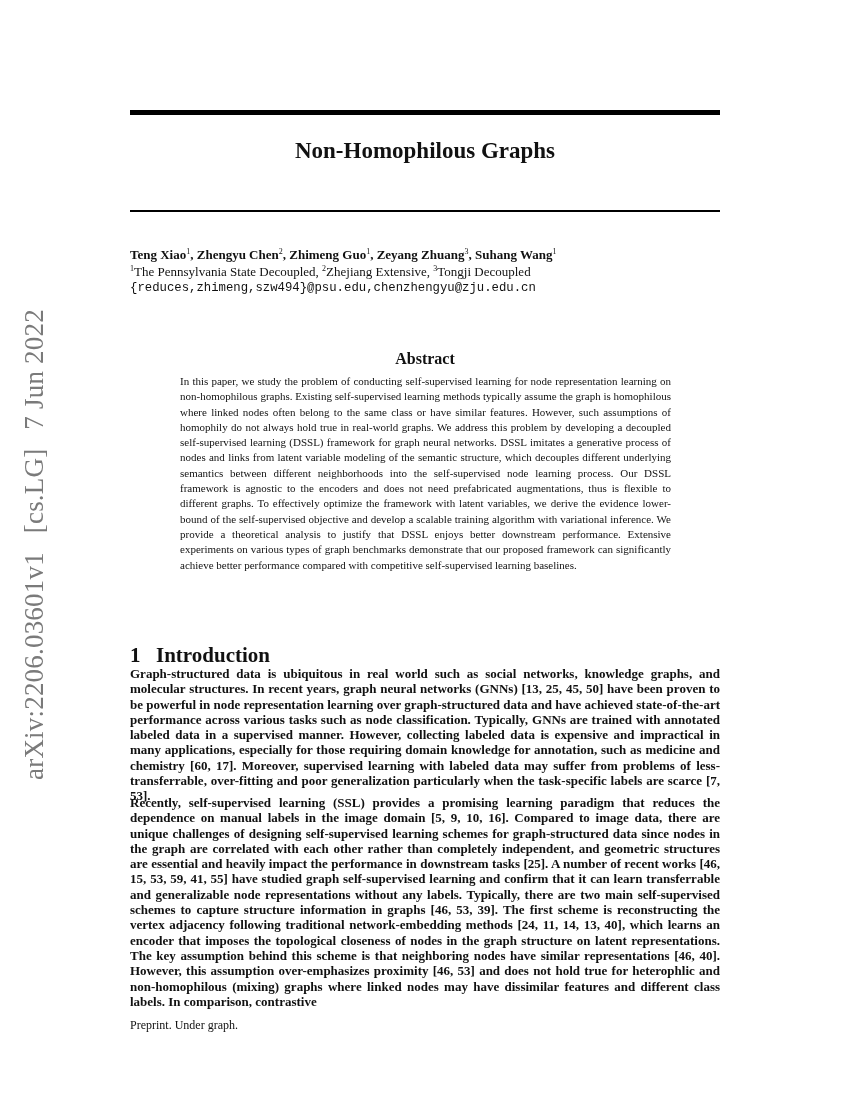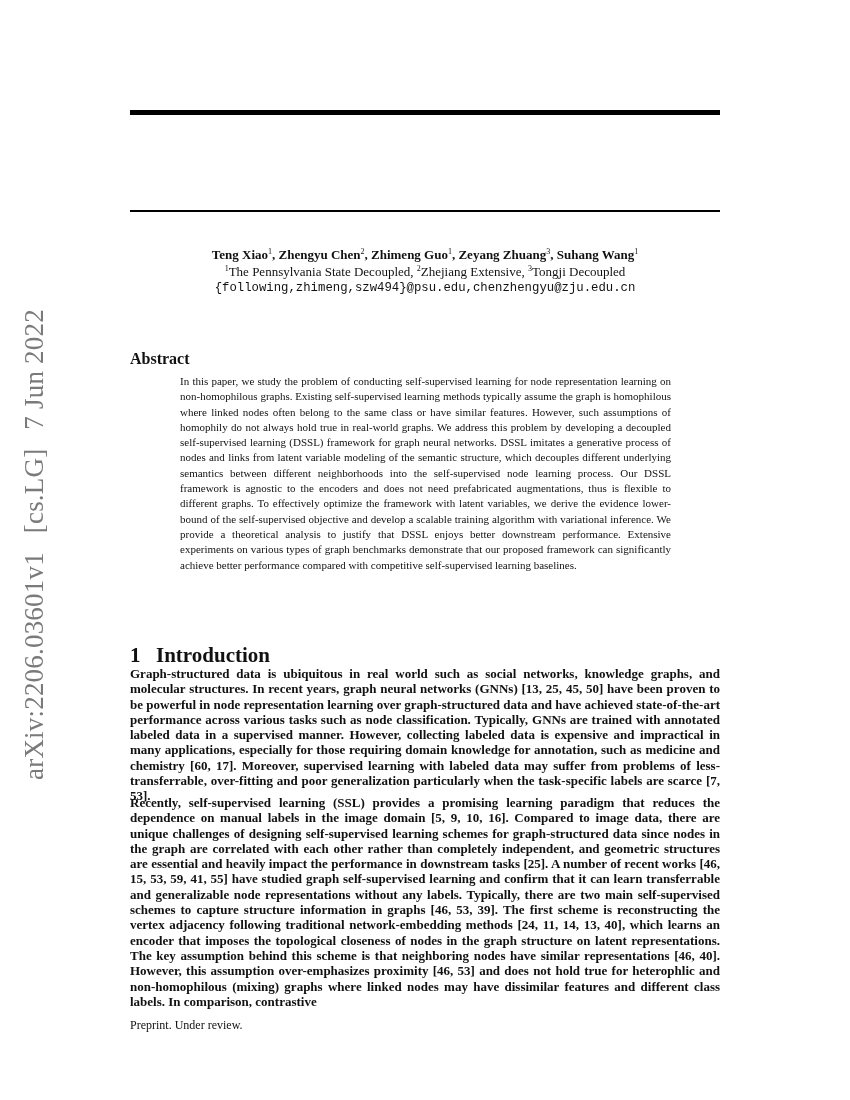--- a/index.html
+++ b/index.html
@@ -7,26 +7,26 @@
          font-family: "Liberation Serif", "DejaVu Serif", serif; color: #111; }
   .arxiv-stamp { position: absolute; left: 14px; top: 780px; width: 500px; height: 40px;
          transform-origin: 0 0; transform: rotate(-90deg);
          font-family: "Liberation Serif", serif; font-size: 27px; color: #7a7a7a;
          white-space: nowrap; letter-spacing: 0.2px; line-height: 40px; }
   .arxiv-stamp span { margin-right: 12px; }
   .rule-top { position: absolute; left: 130px; top: 110px; width: 590px; height: 5px; background: #000; }
   .rule-bottom { position: absolute; left: 130px; top: 210px; width: 590px; height: 2px; background: #000; }
   .title { position: absolute; left: 130px; top: 136px; width: 590px; text-align: center;
            font-weight: bold; font-size: 23px; line-height: 29px; }
-  .authors { position: absolute; left: 130px; top: 246px; width: 590px; text-align: center;
+  .authors { position: absolute; left: 130px; top: 246px; width: 590px; 
              font-size: 13px; line-height: 17px; }
   .authors .names { font-weight: bold; }
   .authors sup { font-size: 8px; font-weight: normal; vertical-align: 5px; line-height: 0; }
   .authors .mono { font-family: "Liberation Mono", monospace; font-size: 12.3px; }
-  .abstract-heading { position: absolute; left: 130px; top: 350px; width: 590px; 
+  .abstract-heading { position: absolute; left: 130px; top: 350px; width: 590px; text-align: center;
              font-weight: bold; font-size: 16px; }
   .abstract { position: absolute; left: 180px; top: 374px; width: 491px;
               font-size: 11px; line-height: 15.3px; text-align: justify; }
   .section-heading { position: absolute; left: 130px; top: 643px; font-size: 21px; font-weight: bold; }
   .section-heading .num { display: inline-block; width: 26px; }
   .para { position: absolute; left: 130px; width: 590px; font-size: 13px; line-height: 15.3px; text-align: justify; font-weight: bold; }
   .p1 { top: 666px; }
   .p2 { top: 795px; }
   .footer { position: absolute; left: 130px; top: 1018px; font-size: 12px; }
 </style>
@@ -34,41 +34,42 @@
 <body>
 
 <div class="arxiv-stamp">
   <span>arXiv:2206.03601v1</span>
   <span>[cs.LG]</span>
   <span>7 Jun 2022</span>
 </div>
 
 <div class="rule-top"></div>
 <div class="title">
+  <div>Non-Homophilous Graphs</div>
 </div>
 <div class="rule-bottom"></div>
 
 <div class="authors">
   <div class="names">
     <span>Teng Xiao</span><sup>1</sup>,
     <span>Zhengyu Chen</span><sup>2</sup>,
     <span>Zhimeng Guo</span><sup>1</sup>,
     <span>Zeyang Zhuang</span><sup>3</sup>,
     <span>Suhang Wang</span><sup>1</sup>
   </div>
   <div>
     <sup>1</sup><span>The Pennsylvania State Decoupled</span>,
     <sup>2</sup><span>Zhejiang Extensive</span>,
     <sup>3</sup><span>Tongji Decoupled</span>
   </div>
-  <div class="mono">{following,zhimeng,szw494}@psu.edu,chenzhengyu@zju.edu.cn</div>
+  <div class="mono">{reduces,zhimeng,szw494}@psu.edu,chenzhengyu@zju.edu.cn</div>
 </div>
 
 <div class="abstract-heading">Abstract</div>
 <div class="abstract">In this paper, we study the problem of conducting self-supervised learning for node representation learning on non-homophilous graphs. Existing self-supervised learning methods typically assume the graph is homophilous where linked nodes often belong to the same class or have similar features. However, such assumptions of homophily do not always hold true in real-world graphs. We address this problem by developing a decoupled self-supervised learning (DSSL) framework for graph neural networks. DSSL imitates a generative process of nodes and links from latent variable modeling of the semantic structure, which decouples different underlying semantics between different neighborhoods into the self-supervised node learning process. Our DSSL framework is agnostic to the encoders and does not need prefabricated augmentations, thus is flexible to different graphs. To effectively optimize the framework with latent variables, we derive the evidence lower-bound of the self-supervised objective and develop a scalable training algorithm with variational inference. We provide a theoretical analysis to justify that DSSL enjoys better downstream performance. Extensive experiments on various types of graph benchmarks demonstrate that our proposed framework can significantly achieve better performance compared with competitive self-supervised learning baselines.</div>
 
 <div class="section-heading">
   <span class="num">1</span><span>Introduction</span>
 </div>
 <div class="para p1">Graph-structured data is ubiquitous in real world such as social networks, knowledge graphs, and molecular structures. In recent years, graph neural networks (GNNs) [13, 25, 45, 50] have been proven to be powerful in node representation learning over graph-structured data and have achieved state-of-the-art performance across various tasks such as node classification. Typically, GNNs are trained with annotated labeled data in a supervised manner. However, collecting labeled data is expensive and impractical in many applications, especially for those requiring domain knowledge for annotation, such as medicine and chemistry [60, 17]. Moreover, supervised learning with labeled data may suffer from problems of less-transferrable, over-fitting and poor generalization particularly when the task-specific labels are scarce [7, 53].</div>
 <div class="para p2">Recently, self-supervised learning (SSL) provides a promising learning paradigm that reduces the dependence on manual labels in the image domain [5, 9, 10, 16]. Compared to image data, there are unique challenges of designing self-supervised learning schemes for graph-structured data since nodes in the graph are correlated with each other rather than completely independent, and geometric structures are essential and heavily impact the performance in downstream tasks [25]. A number of recent works [46, 15, 53, 59, 41, 55] have studied graph self-supervised learning and confirm that it can learn transferrable and generalizable node representations without any labels. Typically, there are two main self-supervised schemes to capture structure information in graphs [46, 53, 39]. The first scheme is reconstructing the vertex adjacency following traditional network-embedding methods [24, 11, 14, 13, 40], which learns an encoder that imposes the topological closeness of nodes in the graph structure on latent representations. The key assumption behind this scheme is that neighboring nodes have similar representations [46, 40]. However, this assumption over-emphasizes proximity [46, 53] and does not hold true for heterophlic and non-homophilous (mixing) graphs where linked nodes may have dissimilar features and different class labels. In comparison, contrastive</div>
 
-<div class="footer">Preprint. Under review.</div>
+<div class="footer">Preprint. Under graph.</div>
 
 </body></html>

